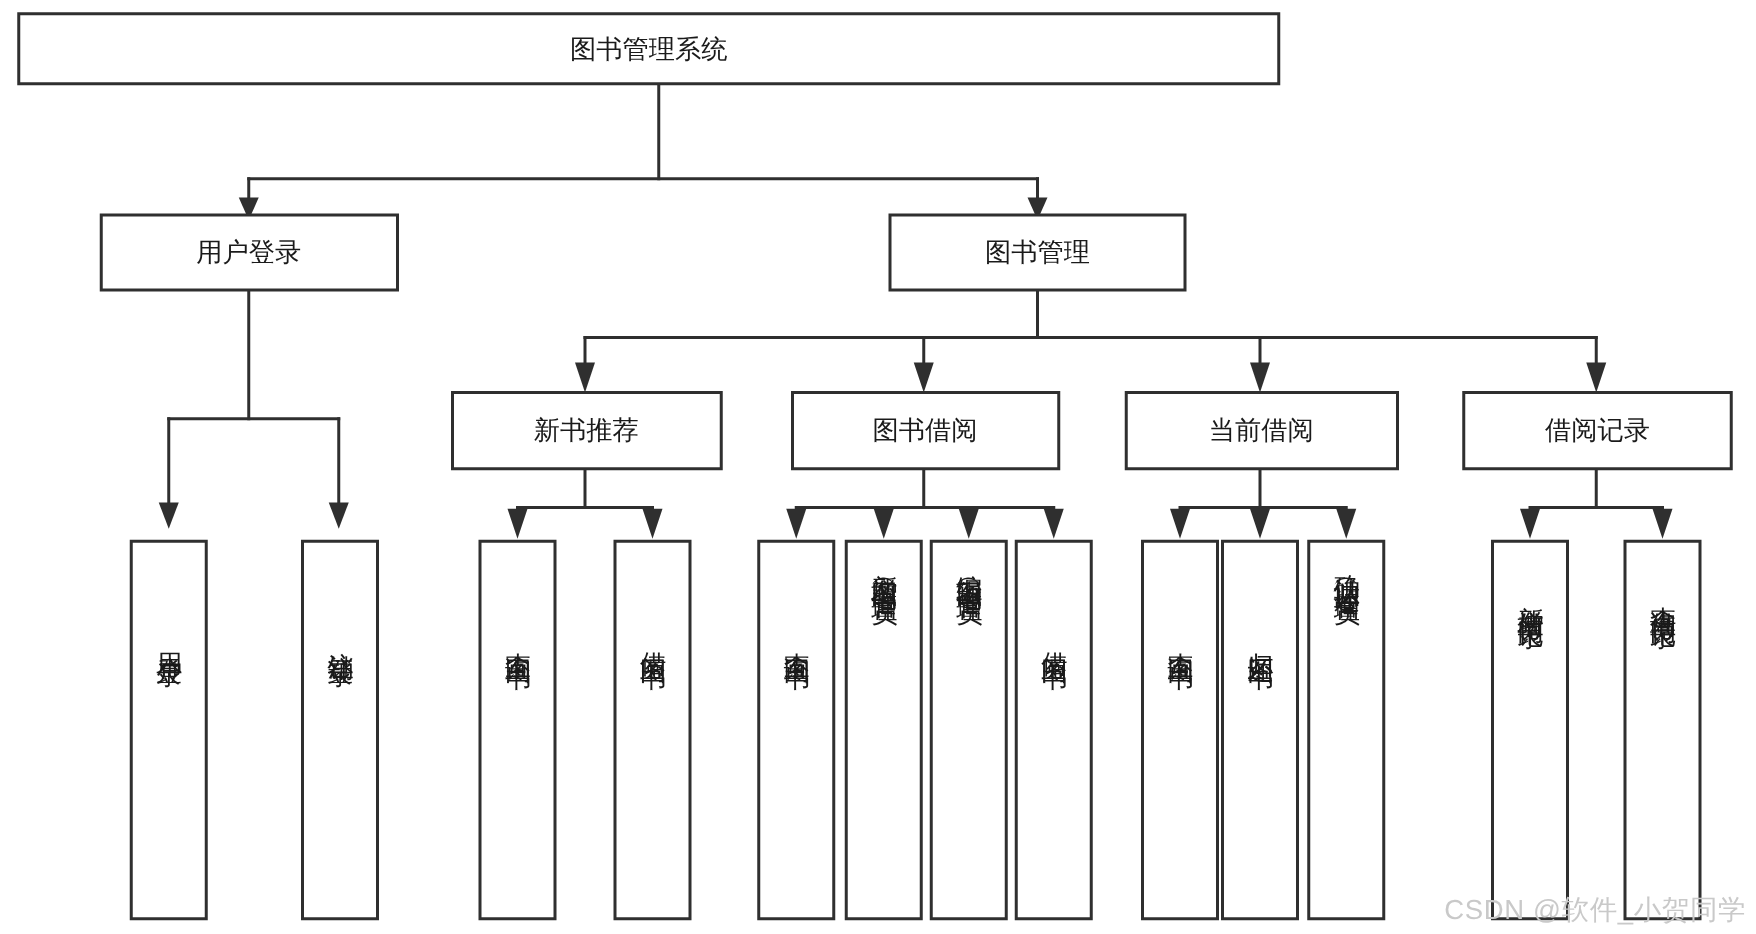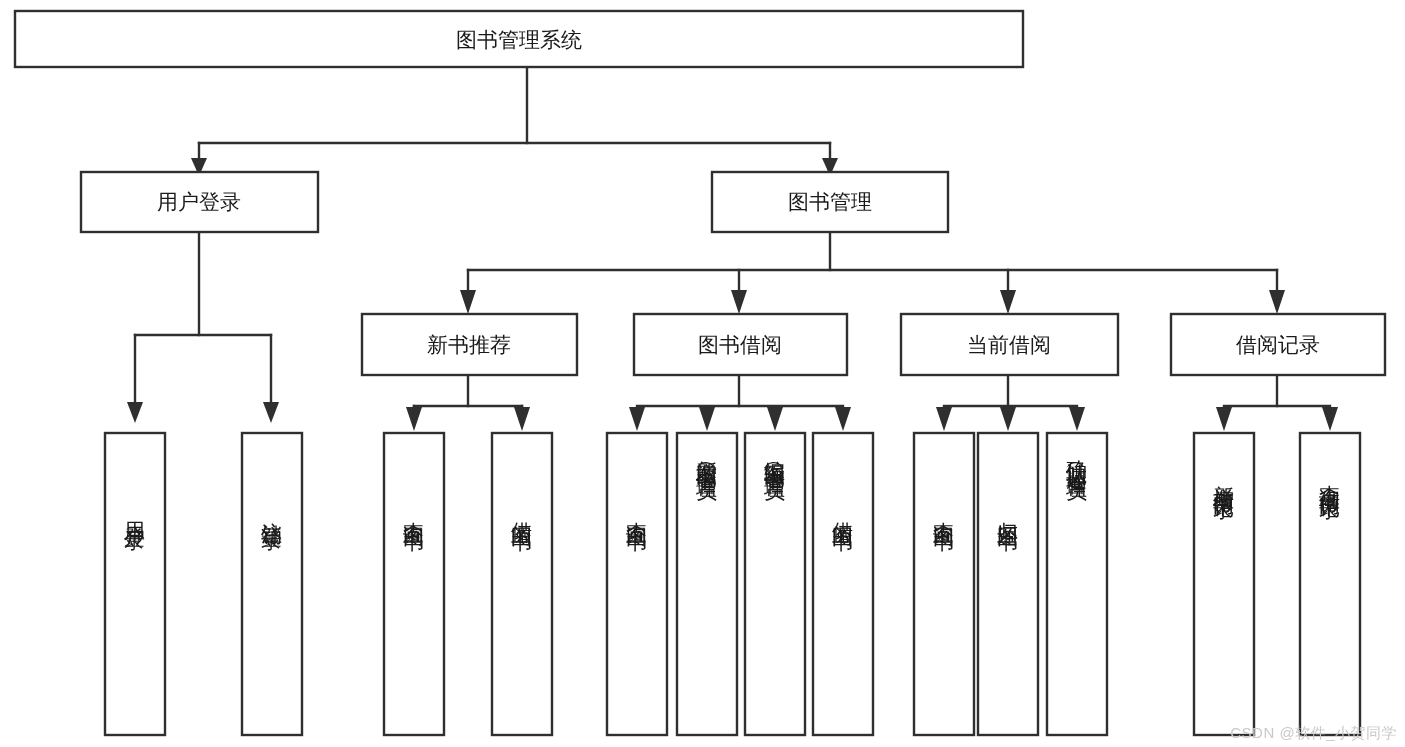--- a/index.html
+++ b/index.html
@@ -57,21 +57,21 @@
     text-orientation: upright;
     letter-spacing: 3px;
     text-anchor: start;
     dominant-baseline: auto;
   }
   .watermark {
     position: absolute;
     right: 8px;
     bottom: 4px;
     font-family: "Liberation Sans", "DejaVu Sans", sans-serif;
-    font-size: 15px;
+    font-size: 22px;
     color: #c9c9c9;
     white-space: nowrap;
     letter-spacing: 0.5px;
   }
 </style>
 </head>
 <body>
 
 <div id="diagram-root">
 

